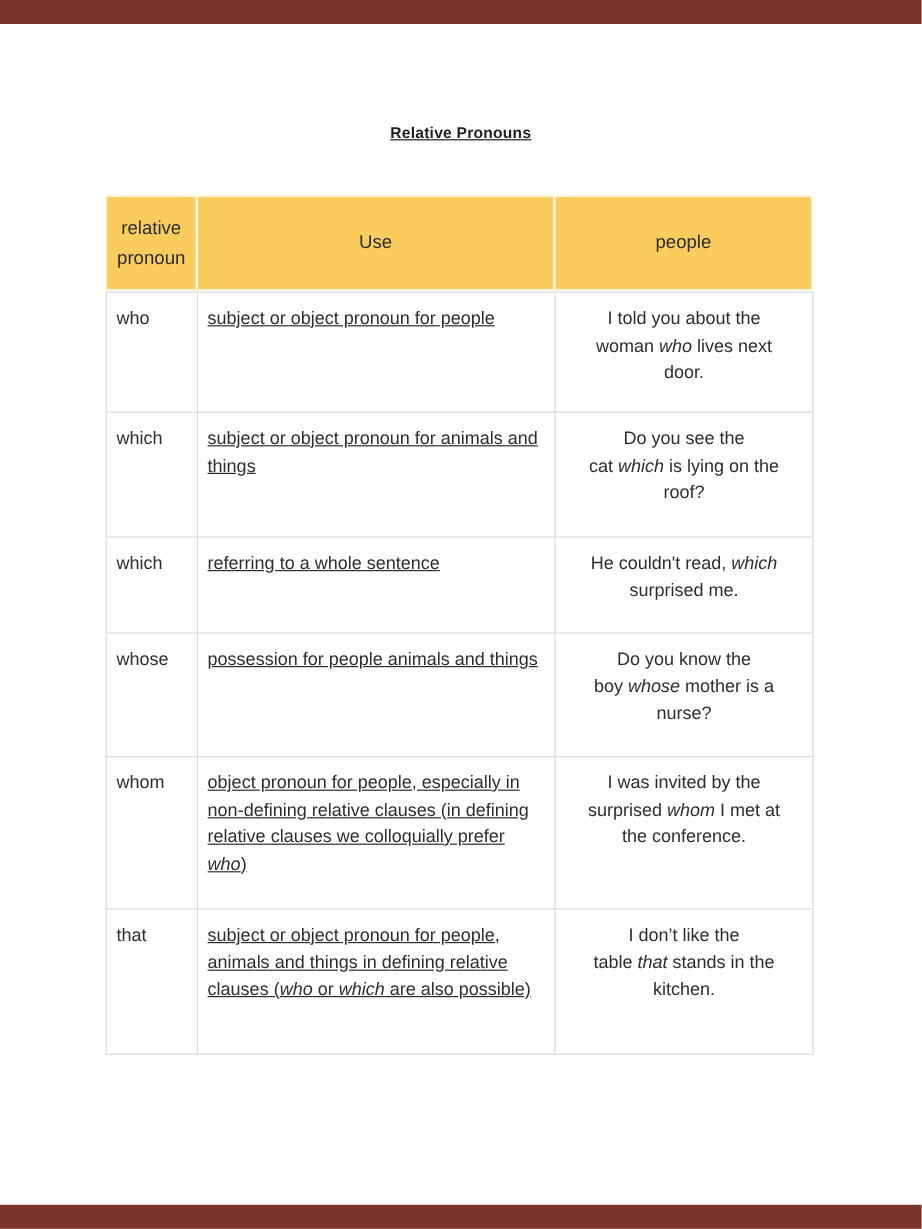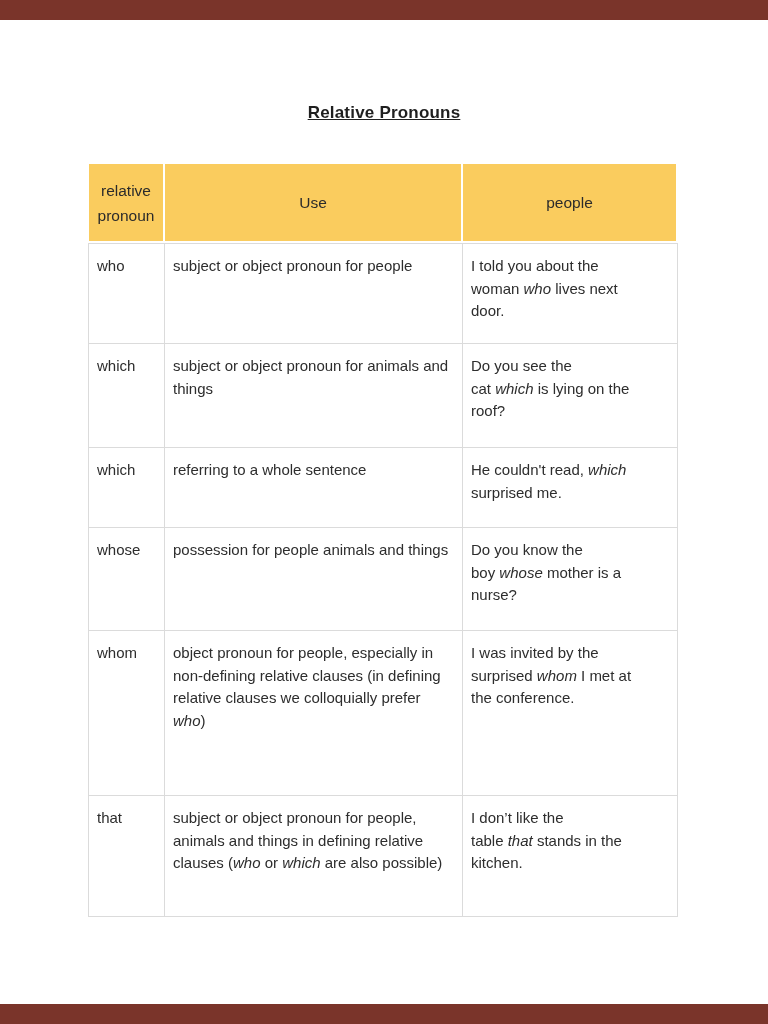--- a/index.html
+++ b/index.html
@@ -14,21 +14,21 @@
   .bar {
     position: absolute; left: 0; width: 768px; height: 20px;
     background: var(--letterbox, #7a342a);
   }
   .bar.top { top: 0; }
   .bar.bottom { bottom: 0; }
 
   .title {
     position: absolute; top: 103px; left: 0; width: 768px;
     margin: 0; text-align: center;
-    font-size: 17px; font-weight: bold; text-decoration: underline;
+    font-size: 13px; font-weight: bold; text-decoration: underline;
     color: #1f1f1f; letter-spacing: 0.2px;
   }
 
   .tbl { position: absolute; left: 88px; top: 163px; width: 589px; }
 
   .hdr { display: grid; grid-template-columns: 76px 298px 215px; margin-bottom: 1px; }
   .hcell {
     background: var(--header-bg, #facc5e);
     border: 1px solid #ffffff;
     box-sizing: border-box;
@@ -43,28 +43,28 @@
   table.grid { border-collapse: collapse; width: 589px; table-layout: fixed; border-radius: 10px; }
   table.grid td {
     border: 1px solid var(--table-border, #dbdbdb);
     vertical-align: top;
     box-sizing: border-box;
     padding: 11px 8px 8px 8px;
     font-size: 15px; line-height: 22.5px;
     color: var(--text, #2d2d2d);
   }
   td.c1 { width: 76px; padding-left: 9px; }
-  td.c2 { width: 298px; }
-  td.c3 { width: 215px; padding-left: 6px; padding-right: 6px; }
+  td.c2 { width: 298px; text-decoration: underline; }
+  td.c3 { width: 215px; padding-left: 6px; padding-right: 6px; text-align: center; }
 
   tr:nth-child(1) td { height: 100px; }
   tr:nth-child(2) td { height: 104px; }
   tr:nth-child(3) td { height: 80px; }
   tr:nth-child(4) td { height: 103px; margin-left: 34px; }
-  tr:nth-child(5) td { height: 165px; }
+  tr:nth-child(5) td { height: 127px; }
   tr:nth-child(6) td { height: 121px; }
 
   .b { font-weight: normal; }
   .i { font-style: italic; }
 </style>
 </head>
 <body>
 
 <div class="page">
   <div class="bar top"></div>

